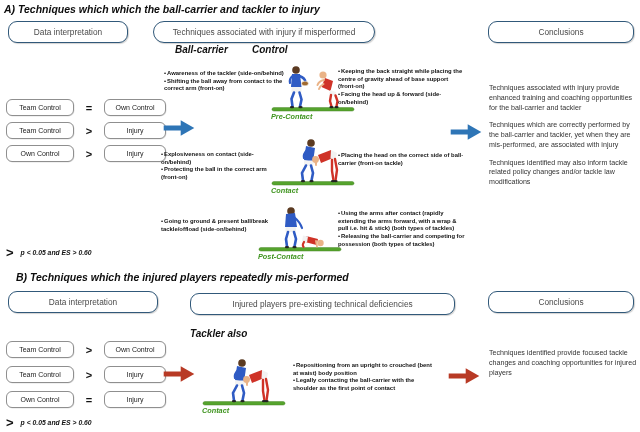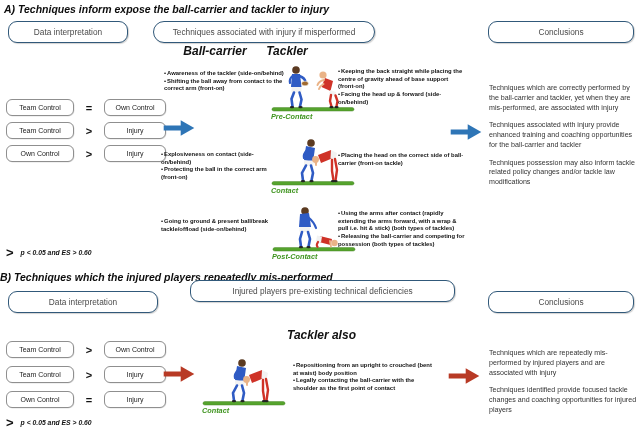--- a/index.html
+++ b/index.html
@@ -2,21 +2,21 @@
 <html><head>
 <meta charset="utf-8">
 <style>
   html,body{margin:0;padding:0;background:#ffffff;}
   .canvas{position:relative;width:640px;height:432px;background:#ffffff;
           font-family:"Liberation Sans",sans-serif;overflow:hidden;color:#1a1a1a;}
   .sec-title{position:absolute;font-size:10.5px;font-weight:bold;font-style:italic;color:#0d0d0d;white-space:nowrap;}
   .hdr-box{position:absolute;height:20px;border:1.6px solid #31597a;border-radius:9px;background:#fff;
            display:flex;align-items:center;justify-content:center;font-size:8.3px;color:#4a4a4a;
            box-shadow:1px 1px 1px rgba(0,0,0,0.18);}
-  .col-label{position:absolute;font-size:12px;font-weight:bold;font-style:italic;color:#111;text-align:center;}
+  .col-label{position:absolute;font-size:10px;font-weight:bold;font-style:italic;color:#111;}
   .cmp-row{position:absolute;display:flex;align-items:center;}
   .cmp-box{width:66px;height:15px;border:1px solid #8f8f8f;border-radius:6px;background:#fff;
            display:flex;align-items:center;justify-content:center;font-size:7px;color:#222;
            box-shadow:0.5px 0.5px 0.5px rgba(0,0,0,0.12);}
   .cmp-op{width:30px;text-align:center;font-size:11px;font-weight:bold;color:#111;}
   .bullets{position:absolute;font-size:5.9px;font-weight:bold;color:#111;line-height:1.3;}
   .bullet::before{content:"\2022";margin-right:1px;}
   .figure{position:absolute;width:84px;}
   .figure svg{display:block;}
   .phase-label{margin-top:0px;font-size:7.3px;font-weight:bold;font-style:italic;color:#3f941f;}
@@ -25,34 +25,34 @@
   .arrow{position:absolute;}
   .footnote{position:absolute;display:flex;align-items:center;}
   .fn-sym{font-size:13px;font-weight:bold;color:#111;margin-right:7px;line-height:1;}
   .fn-txt{font-size:6.8px;font-weight:bold;font-style:italic;color:#111;}
 </style>
 </head>
 <body>
 
 <div class="canvas">
 
-  <div class="sec-title" style="left:4px;top:3px;">A) Techniques inform expose the ball-carrier and tackler to injury</div>
+  <div class="sec-title" style="left:4px;top:3px;">A) Techniques which which the ball-carrier and tackler to injury</div>
 
   <div class="hdr-box" style="left:8px;top:21px;width:118px;">
     <span>Data interpretation</span>
   </div>
   <div class="hdr-box" style="left:153px;top:21px;width:220px;border-radius:11px;">
     <span>Techniques associated with injury if misperformed</span>
   </div>
   <div class="hdr-box" style="left:488px;top:21px;width:144px;">
     <span>Conclusions</span>
   </div>
 
   <div class="col-label" style="left:175px;top:44px;width:80px;">Ball-carrier</div>
-  <div class="col-label" style="left:252px;top:44px;width:70px;">Tackler</div>
+  <div class="col-label" style="left:252px;top:44px;width:70px;">Control</div>
 
   <div class="cmp-row" style="left:6px;top:99px;">
     <div class="cmp-box">Team Control</div>
     <div class="cmp-op">=</div>
     <div class="cmp-box" style="width:60px;">Own Control</div>
   </div>
   <div class="cmp-row" style="left:6px;top:122px;">
     <div class="cmp-box">Team Control</div>
     <div class="cmp-op">&gt;</div>
     <div class="cmp-box" style="width:60px;">Injury</div>
@@ -142,21 +142,21 @@
     </svg>
     <div class="phase-label">Contact</div>
   </div>
   <div class="bullets" style="left:338px;top:152px;width:128px;">
     <div class="bullet">Placing the head on the correct side of ball-carrier (front-on tackle)</div>
   </div>
 
   <div class="bullets" style="left:161px;top:218px;width:108px;">
     <div class="bullet">Going to ground &amp; present ball/break tackle/offload (side-on/behind)</div>
   </div>
-  <div class="figure" style="left:272px;top:202px;">
+  <div class="figure" style="left:258px;top:202px;">
     <svg width="84" height="50" viewBox="0 0 84 50">
       <rect x="1" y="45.5" width="82" height="3.6" rx="1.8" fill="#55a32d" stroke="#3e7d1f" stroke-width="0.4"></rect>
       <g>
         <circle cx="33" cy="9" r="3.8" fill="#5b3a21"></circle>
         <path d="M28 12 L37 11 L39 25 L27 25 Z" fill="#2f5bc4"></path>
         <path d="M36 15 Q42 20 44 26" stroke="#2f5bc4" stroke-width="2.2" fill="none" stroke-linecap="round"></path>
         <rect x="27.5" y="25" width="10.5" height="5" rx="1" fill="#f2f2f2"></rect>
         <path d="M30 30 L28 37 L29 44.5" stroke="#2f5bc4" stroke-width="2.6" fill="none" stroke-linecap="round"></path>
         <path d="M36 30 L38 37 L36.5 44.5" stroke="#2f5bc4" stroke-width="2.6" fill="none" stroke-linecap="round"></path>
         <ellipse cx="29" cy="45.2" rx="2.2" ry="1.1" fill="#222"></ellipse>
@@ -171,36 +171,36 @@
       </g>
     </svg>
     <div class="phase-label">Post-Contact</div>
   </div>
   <div class="bullets" style="left:338px;top:210px;width:130px;">
     <div class="bullet">Using the arms after contact (rapidly extending the arms forward, with a wrap &amp; pull i.e. hit &amp; stick) (both types of tackles)</div>
     <div class="bullet">Releasing the ball-carrier and competing for possession (both types of tackles)</div>
   </div>
 
   <div class="concl" style="left:489px;top:84px;width:146px;">
+    <p>Techniques associated with injury provide enhanced training and coaching opportunities for the ball-carrier and tackler</p>
     <p>Techniques which are correctly performed by the ball-carrier and tackler, yet when they are mis-performed, are associated with injury</p>
-    <p>Techniques associated with injury provide enhanced training and coaching opportunities for the ball-carrier and tackler</p>
-    <p>Techniques possession may also inform tackle related policy changes and/or tackle law modifications</p>
+    <p>Techniques identified may also inform tackle related policy changes and/or tackle law modifications</p>
   </div>
 
   <div class="footnote" style="left:6px;top:246px;">
     <span class="fn-sym">&gt;</span>
     <span class="fn-txt">p &lt; 0.05 and ES &gt; 0.60</span>
   </div>
 
-  <div class="sec-title" style="left:0;top:271px;">B) Techniques which the injured players repeatedly mis-performed</div>
+  <div class="sec-title" style="left:16px;top:271px;">B) Techniques which the injured players repeatedly mis-performed</div>
 
   <div class="hdr-box" style="left:8px;top:291px;width:148px;">
     <span>Data interpretation</span>
   </div>
-  <div class="hdr-box" style="left:190px;top:280px;width:263px;">
+  <div class="hdr-box" style="left:190px;top:293px;width:263px;">
     <span>Injured players pre-existing technical deficiencies</span>
   </div>
   <div class="hdr-box" style="left:488px;top:291px;width:144px;">
     <span>Conclusions</span>
   </div>
 
   <div class="col-label" style="left:190px;top:328px;width:263px;">Tackler also</div>
 
   <div class="cmp-row" style="left:6px;top:341px;">
     <div class="cmp-box">Team Control</div>
@@ -255,21 +255,20 @@
     </svg>
     <div class="phase-label">Contact</div>
   </div>
 
   <div class="bullets" style="left:293px;top:362px;width:142px;">
     <div class="bullet">Repositioning from an upright to crouched (bent at waist) body position</div>
     <div class="bullet">Legally contacting the ball-carrier with the shoulder as the first point of contact</div>
   </div>
 
   <div class="concl" style="left:489px;top:349px;width:150px;">
-    <p>Techniques which are repeatedly mis-performed by injured players and are associated with injury</p>
     <p>Techniques identified provide focused tackle changes and coaching opportunities for injured players</p>
   </div>
 
   <div class="footnote" style="left:6px;top:416px;">
     <span class="fn-sym">&gt;</span>
     <span class="fn-txt">p &lt; 0.05 and ES &gt; 0.60</span>
   </div>
 
 </div>
 

